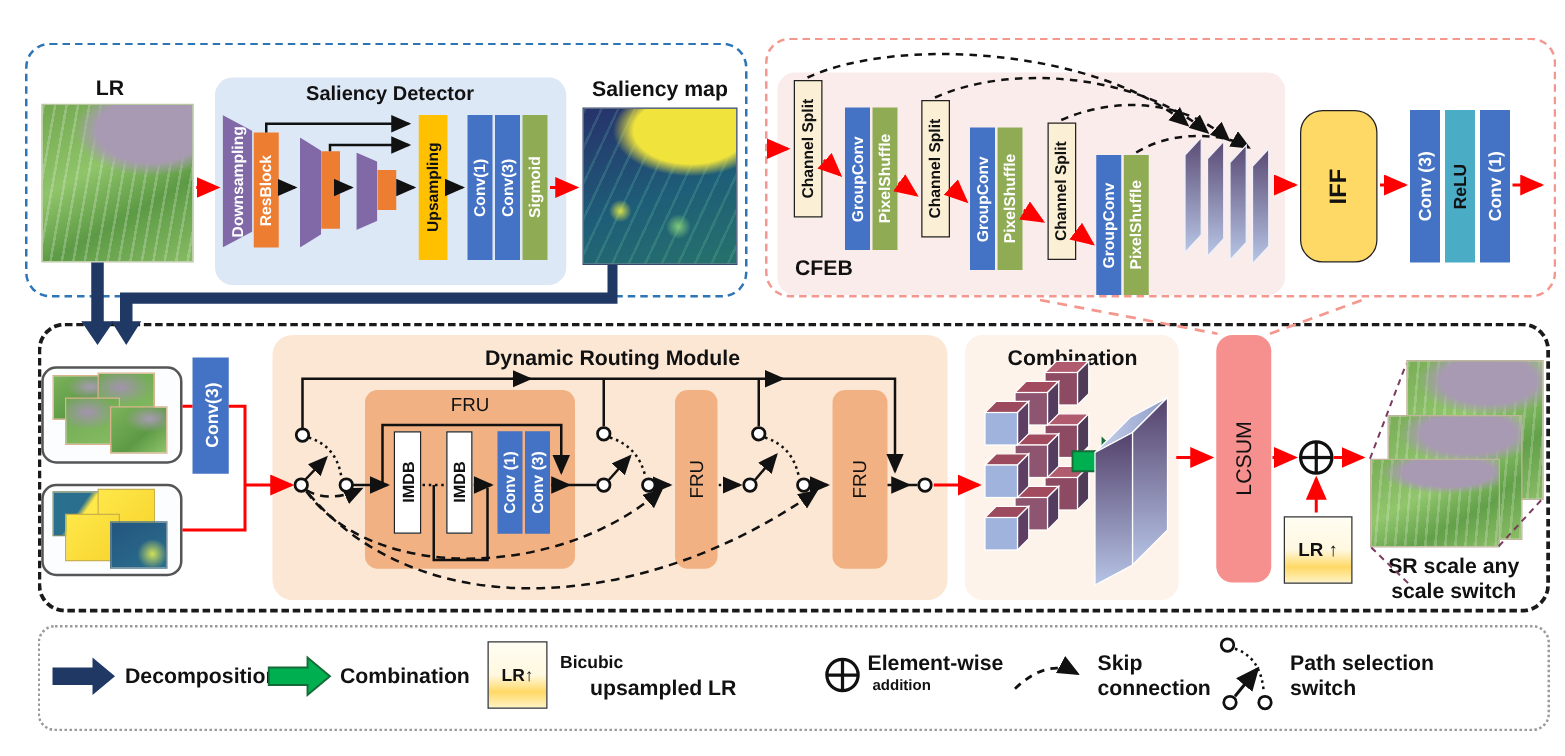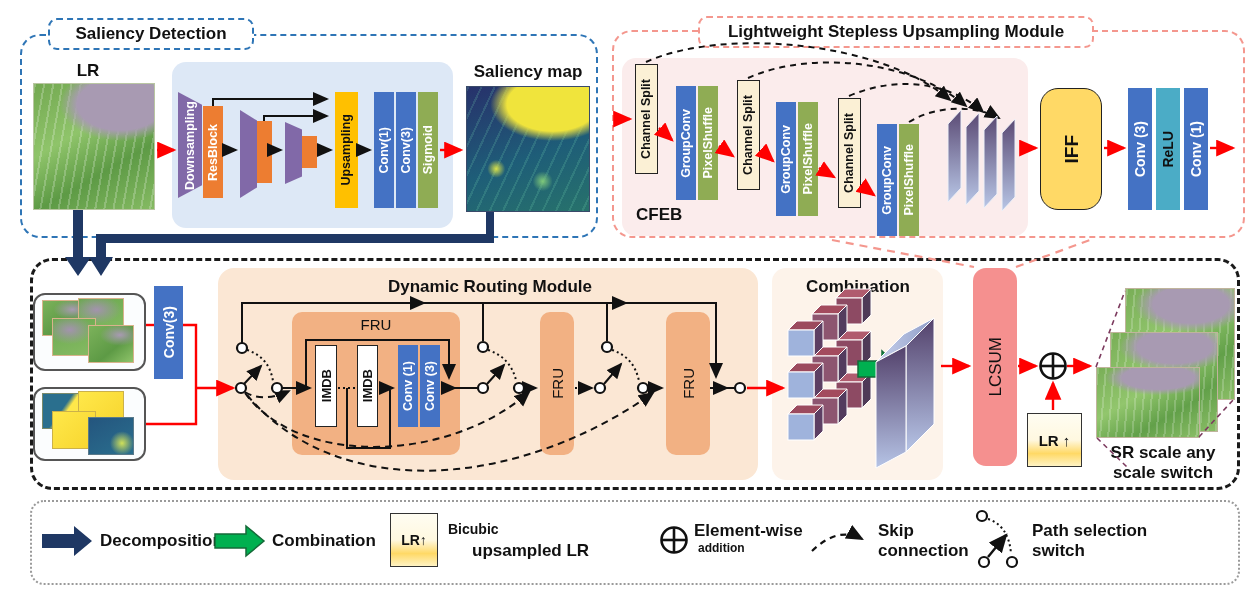--- a/index.html
+++ b/index.html
@@ -74,31 +74,26 @@
 </head>
 <body>
 
 <div class="canvas">
 
   <div class="abs box-blue z0" style="left:20px;top:34px;width:578px;height:204px;"></div>
   <div class="abs box-pink z0" style="left:612px;top:30px;width:633px;height:208px;"></div>
   <div class="abs box-black z0" style="left:30px;top:258px;width:1210px;height:232px;"></div>
   <div class="abs box-legend z0" style="left:30px;top:500px;width:1210px;height:85px;"></div>
 
-  <div class="abs titlebox tb-blue z2" style="left:48px;top:18px;width:206px;height:32px;">
-      <span>Saliency Detection</span>
-    </div>
-  <div class="abs titlebox tb-pink z2" style="left:698px;top:16px;width:396px;height:32px;">
-      <span>Lightweight Stepless Upsampling Module</span>
-    </div>
 
   <div class="abs lbl lbl-b center z2" style="left:58px;top:61px;width:60px;height:20px;font-size:17px;">LR</div>
   <div class="abs img-lr z1" style="left:33px;top:83px;width:122px;height:127px;"></div>
 
   <div class="abs bg-detector z1" style="left:172px;top:62px;width:281px;height:166px;"></div>
+  <div class="abs lbl lbl-b center z2" style="left:212px;top:66px;width:200px;height:20px;font-size:16px;">Saliency Detector</div>
 
   <div class="abs trap blk white z2" style="left:178px;top:92px;width:24px;height:106px;">
       <span>Downsampling</span>
     </div>
   <div class="abs orange blk white z2" style="left:203px;top:106px;width:20px;height:92px;">
       <span>ResBlock</span>
     </div>
   <div class="abs trap z2" style="left:240px;top:110px;width:17px;height:88px;"></div>
   <div class="abs orange z2" style="left:257px;top:121px;width:15px;height:62px;"></div>
   <div class="abs trap z2" style="left:285px;top:122px;width:17px;height:62px;"></div>

